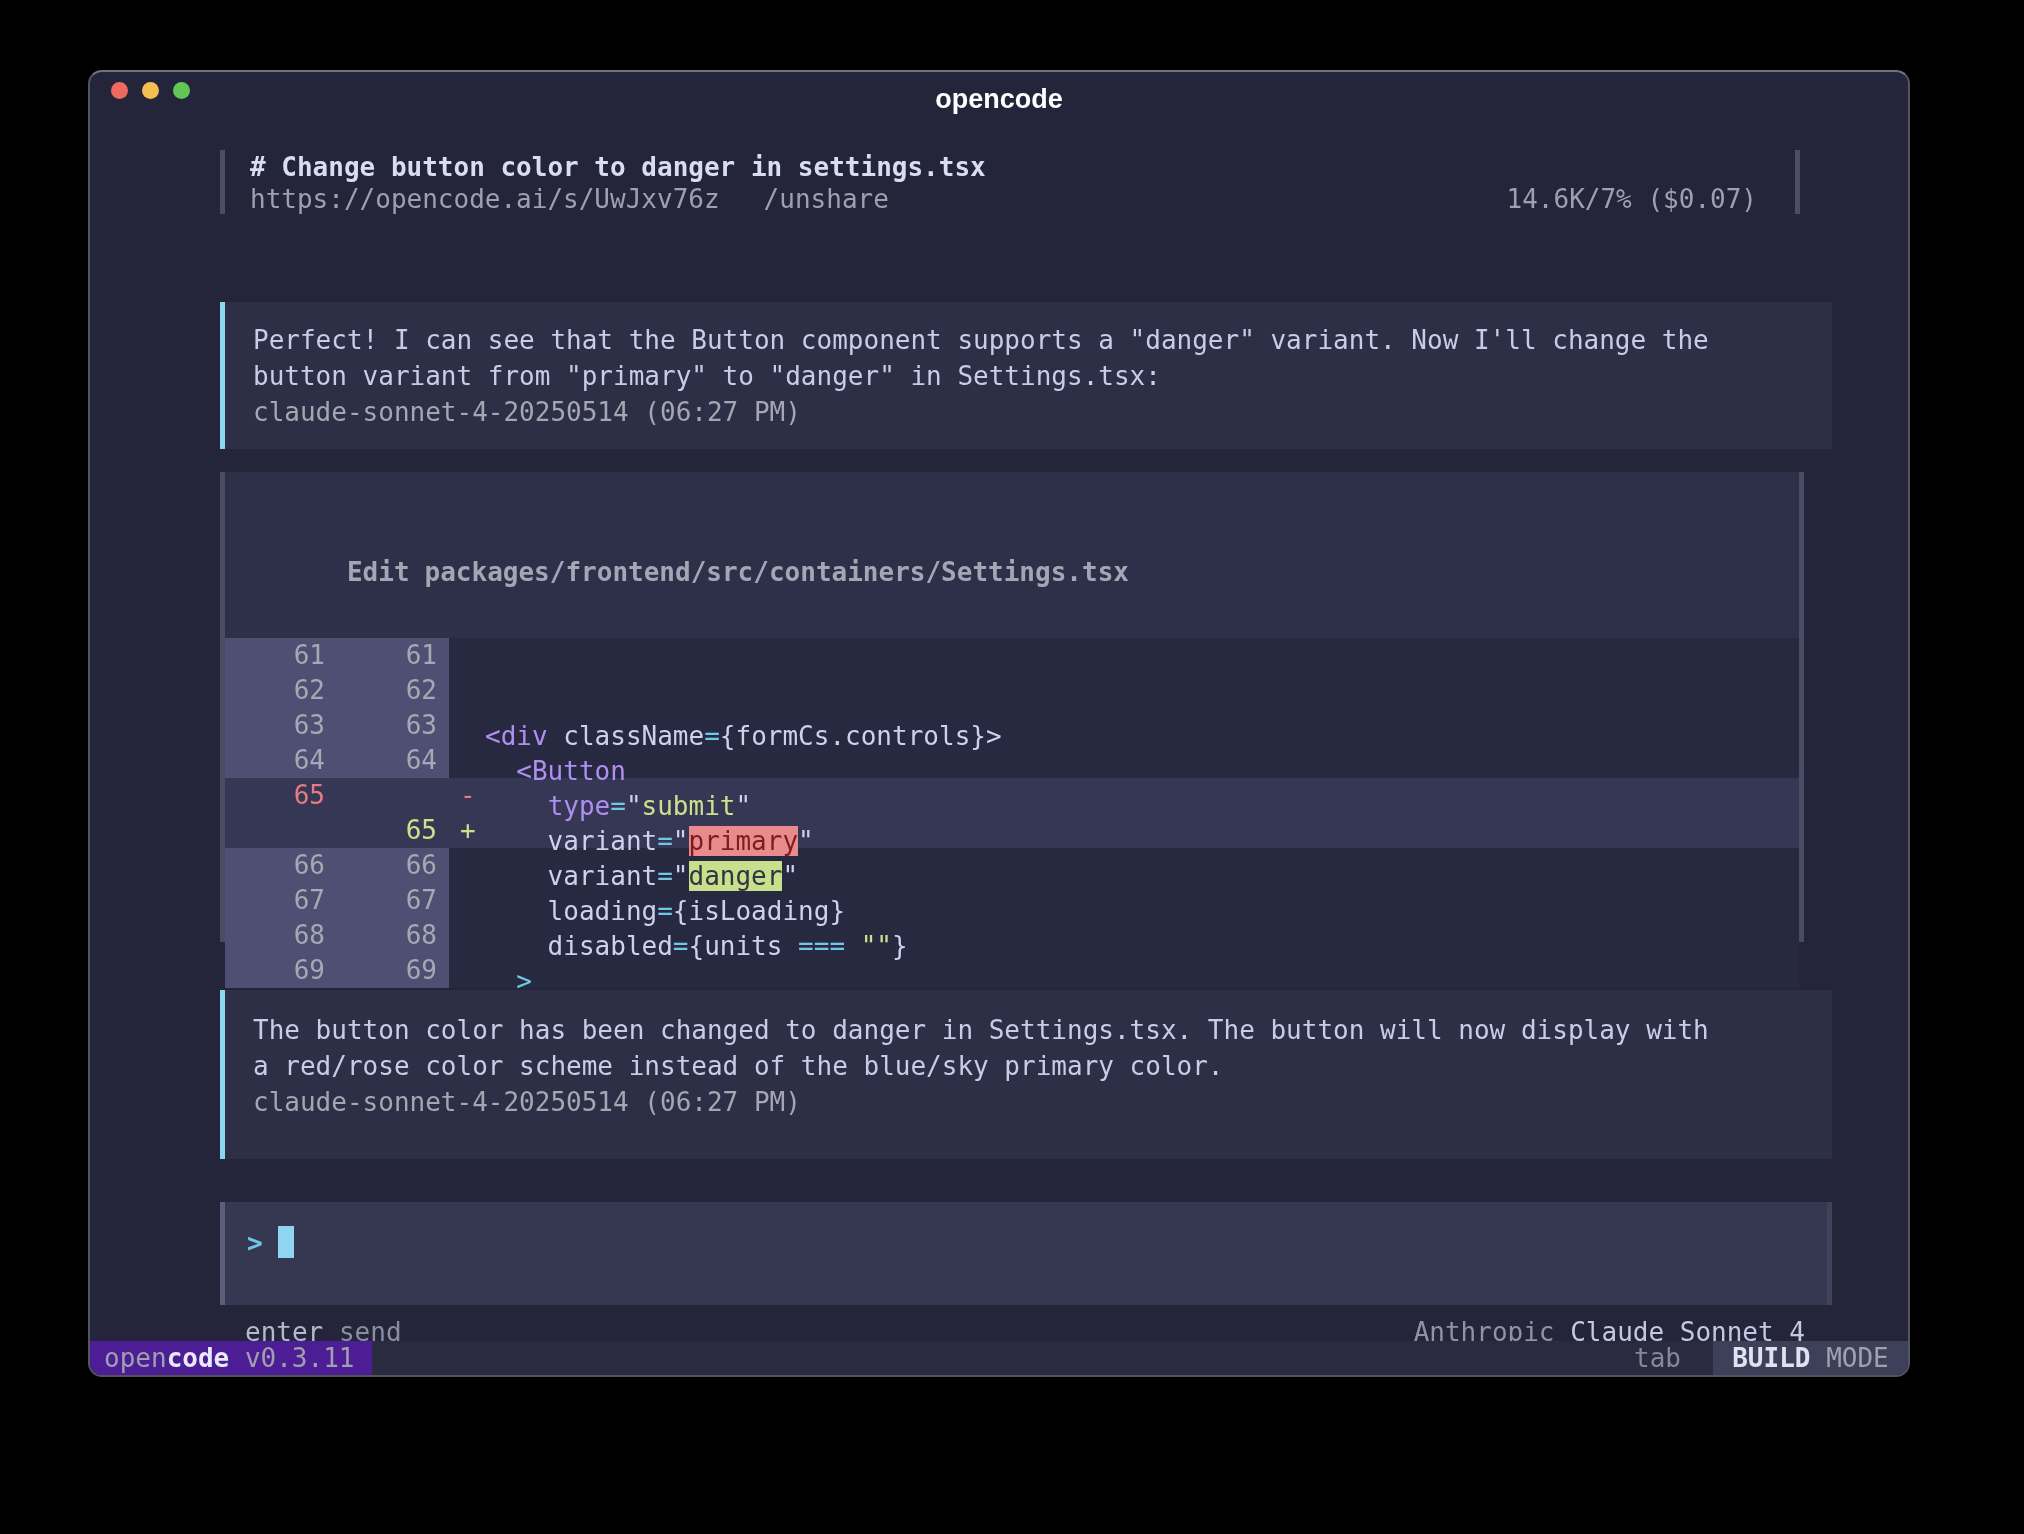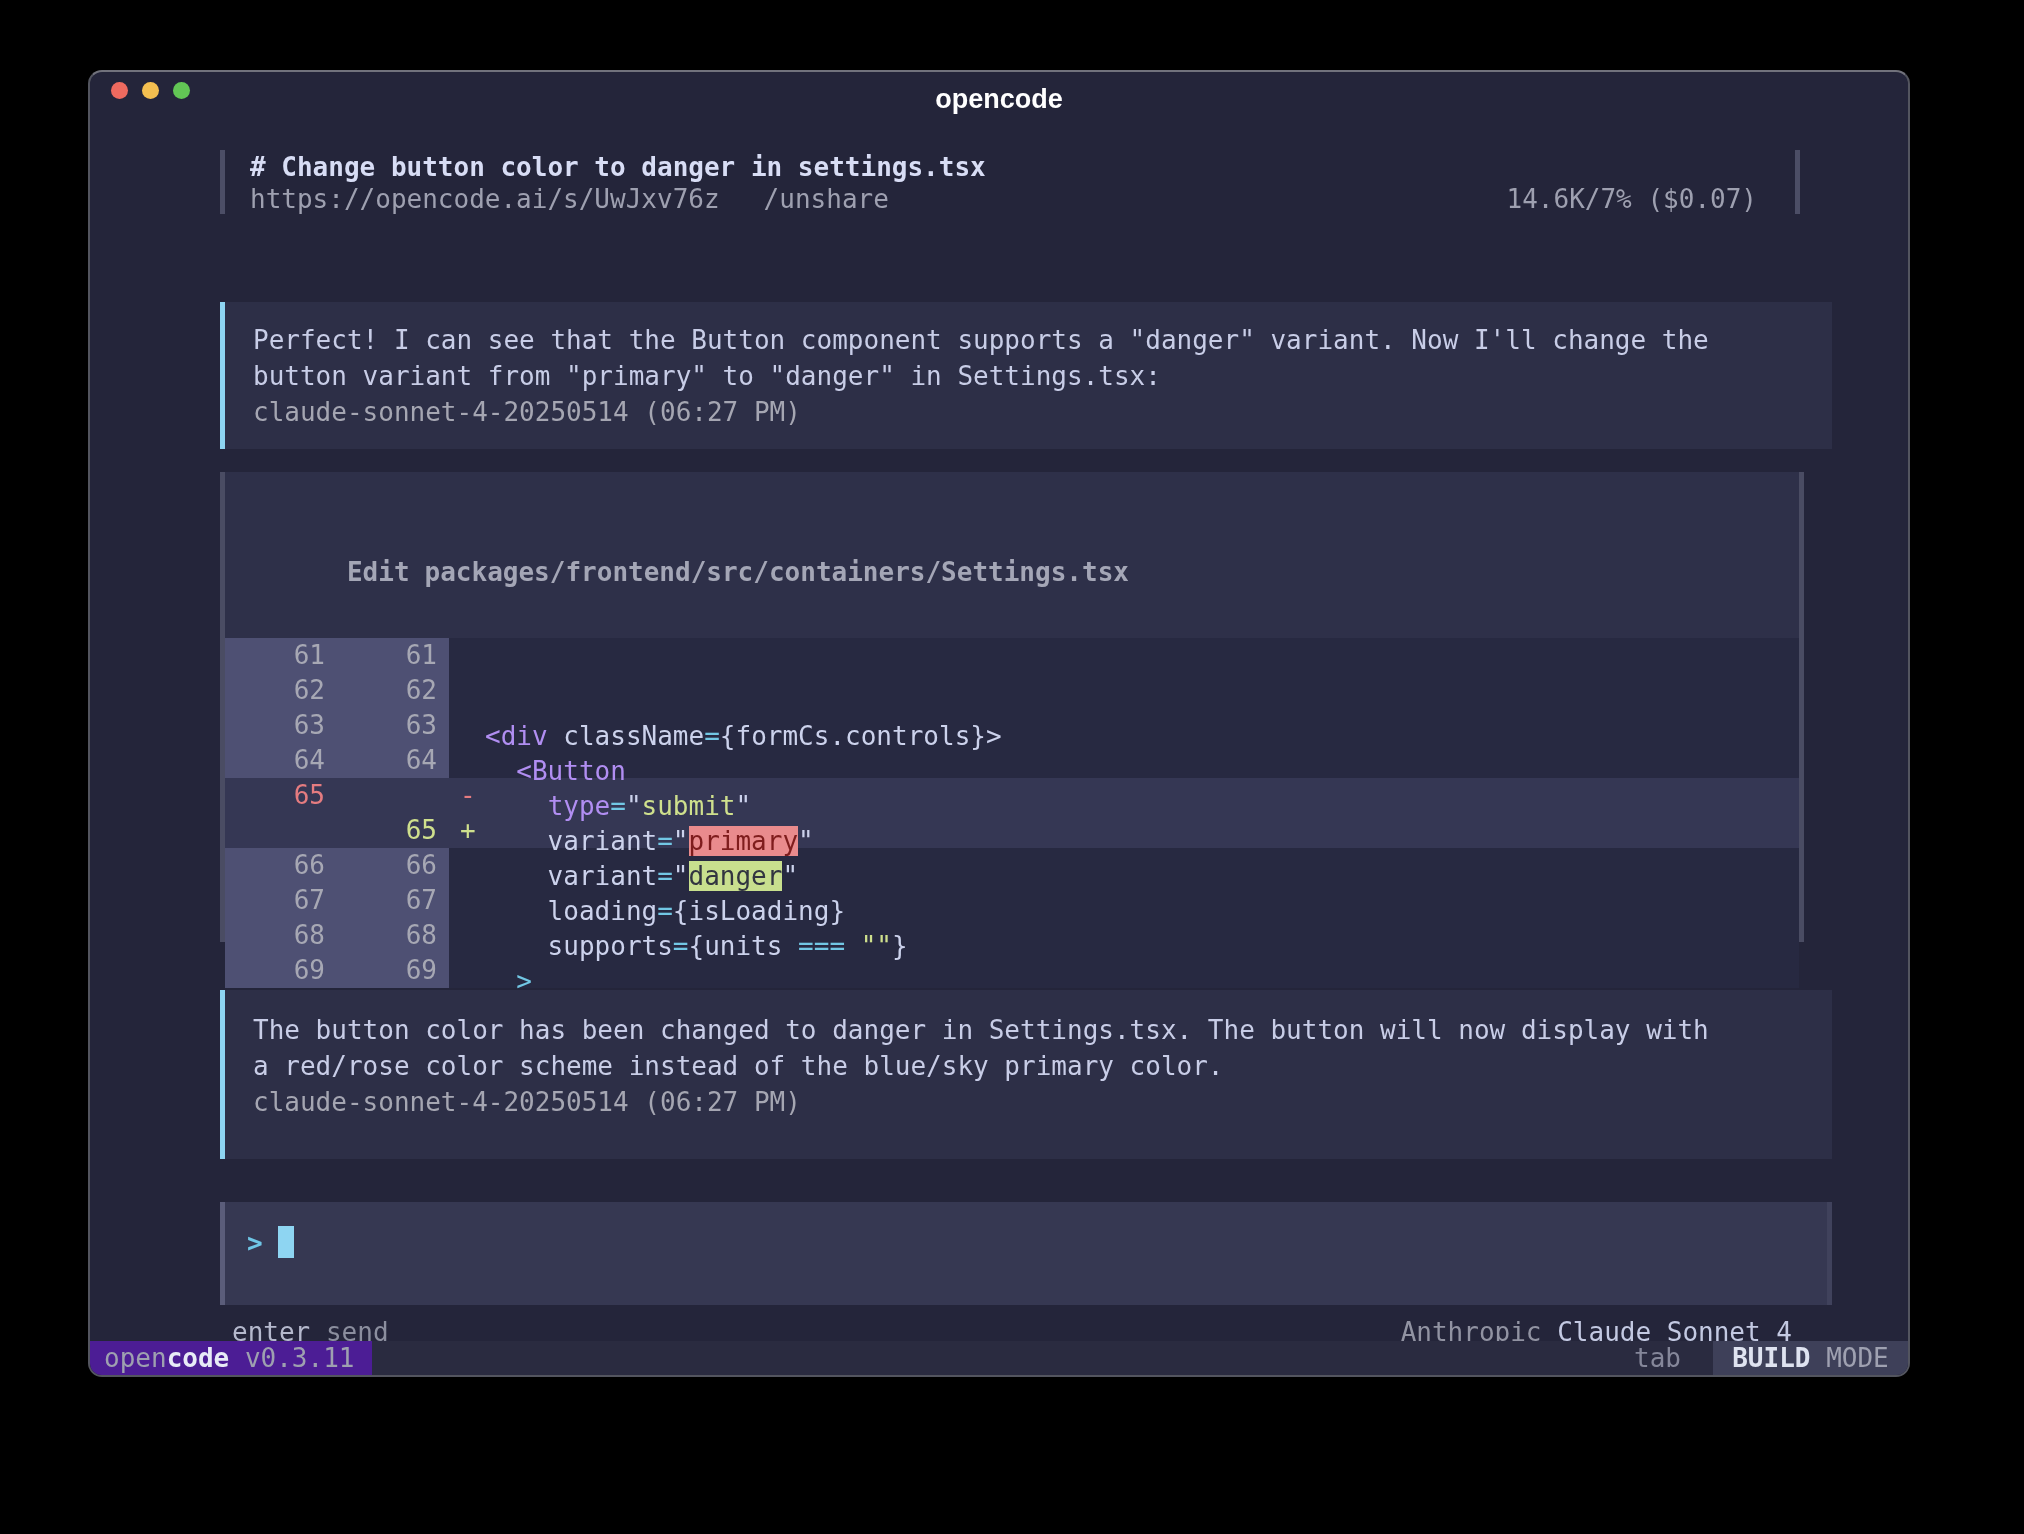--- a/index.html
+++ b/index.html
@@ -73,21 +73,21 @@
     position:absolute;left:130px;top:1130px;width:1612px;height:103px;
     background:#363852;border-left:5px solid #5b5d7a;border-right:5px solid #40425c;
     box-sizing:border-box;padding:24px 0 0 22px;
   }
   .prompt-char{color:#6fc6e6;font-weight:bold;}
   .cursor{
     display:inline-block;width:16px;height:32px;background:#8ed5f2;
     vertical-align:-6px;margin-left:15px;
   }
   
-  .hint-row{position:absolute;left:142px;top:1245px;width:1560px;display:flex;justify-content:space-between;line-height:30px;}
+  .hint-row{position:absolute;left:155px;top:1245px;width:1560px;display:flex;justify-content:space-between;line-height:30px;}
   .hint-enter{color:#b5b9cd;}
   .hint-send{color:#8b8e9e;}
   .hint-provider{color:#9193a2;}
   .hint-model{color:#c3c9e2;}
   .hr-left,.hr-right{white-space:pre;}
   
   .statusbar{
     position:absolute;left:0;bottom:0;width:100%;height:34px;background:#2a2b40;
     display:flex;align-items:center;line-height:34px;
   }
@@ -178,21 +178,21 @@
         <div class="drow ctx">
           <span class="gut old">66</span>
           <span class="gut new">66</span>
           <span class="mark"></span>
           <span class="codeline"><span class="tk-w">    loading</span><span class="tk-c">=</span><span class="tk-w">{isLoading}</span></span>
         </div>
         <div class="drow ctx">
           <span class="gut old">67</span>
           <span class="gut new">67</span>
           <span class="mark"></span>
-          <span class="codeline"><span class="tk-w">    supports</span><span class="tk-c">=</span><span class="tk-w">{units </span><span class="tk-c">===</span><span class="tk-w"> </span><span class="tk-s">""</span><span class="tk-w">}</span></span>
+          <span class="codeline"><span class="tk-w">    disabled</span><span class="tk-c">=</span><span class="tk-w">{units </span><span class="tk-c">===</span><span class="tk-w"> </span><span class="tk-s">""</span><span class="tk-w">}</span></span>
         </div>
         <div class="drow ctx">
           <span class="gut old">68</span>
           <span class="gut new">68</span>
           <span class="mark"></span>
           <span class="codeline"><span class="tk-w">  </span><span class="tk-c">&gt;</span></span>
         </div>
         <div class="drow ctx">
           <span class="gut old">69</span>
           <span class="gut new">69</span>

